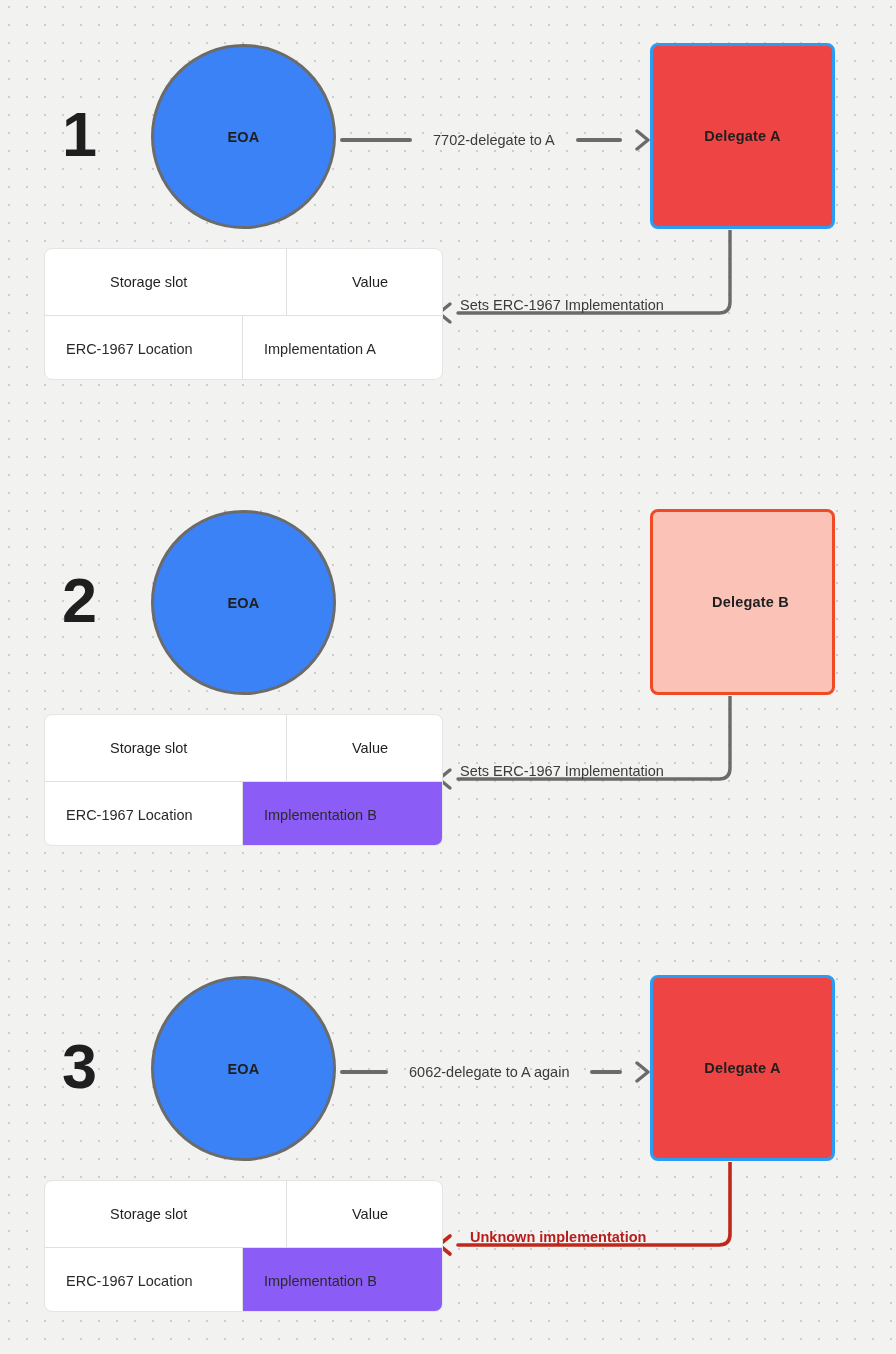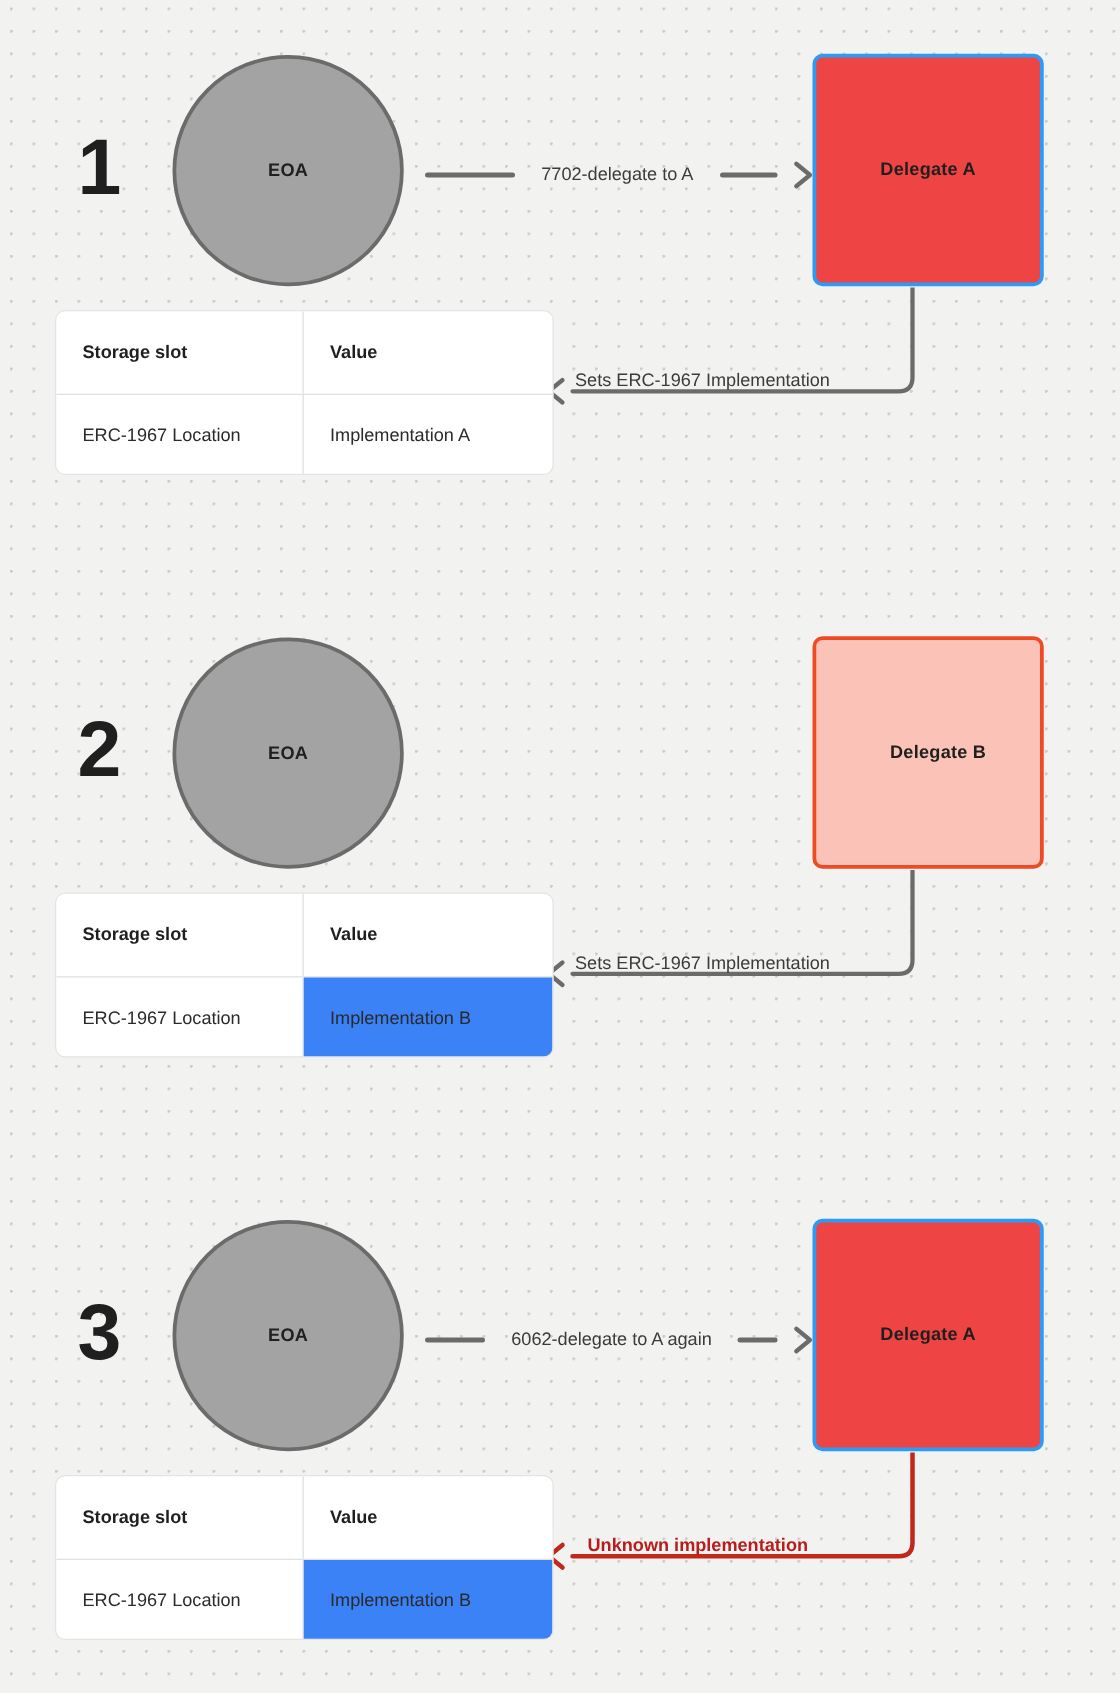--- a/index.html
+++ b/index.html
@@ -42,26 +42,26 @@
     font-weight: 700;
     color: #1f1f1f;
     letter-spacing: -1px;
     line-height: 1;
     font-family: "Liberation Sans", sans-serif;
   }
 
   
   .eoa-circle {
     position: absolute;
-    left: 138px;
+    left: 151px;
     top: 44px;
     width: 185px;
     height: 185px;
     border-radius: 50%;
-    background: #a3a3a3;
+    background: #3b82f6;
     border: 3.5px solid #6b6b6b;
     box-sizing: border-box;
     display: flex;
     align-items: center;
     justify-content: center;
   }
   .eoa-label {
     font-size: 14.5px;
     font-weight: 700;
     color: #1f1f1f;
@@ -160,24 +160,25 @@
     box-sizing: border-box;
     font-size: 14.5px;
     color: #2a2a2a;
   }
   .st-cell.c1 {
     width: 198px;
     border-right: 1px solid #e0e0e0;
   }
   .st-cell.c2 { flex: 1 1 auto; }
   .st-cell.hdr {
-    font-weight: 700;
+    font-weight: 400;
     color: #1f1f1f;
-  }
-  .st-cell.highlight { background: #3b82f6; }
+    margin-left: 44px;
+  }
+  .st-cell.highlight { background: #8b5cf6; }
 
   
   .feedback {
     position: absolute;
     left: 428px;
     top: 230px;
     width: 330px;
     height: 110px;
     pointer-events: none;
   }

